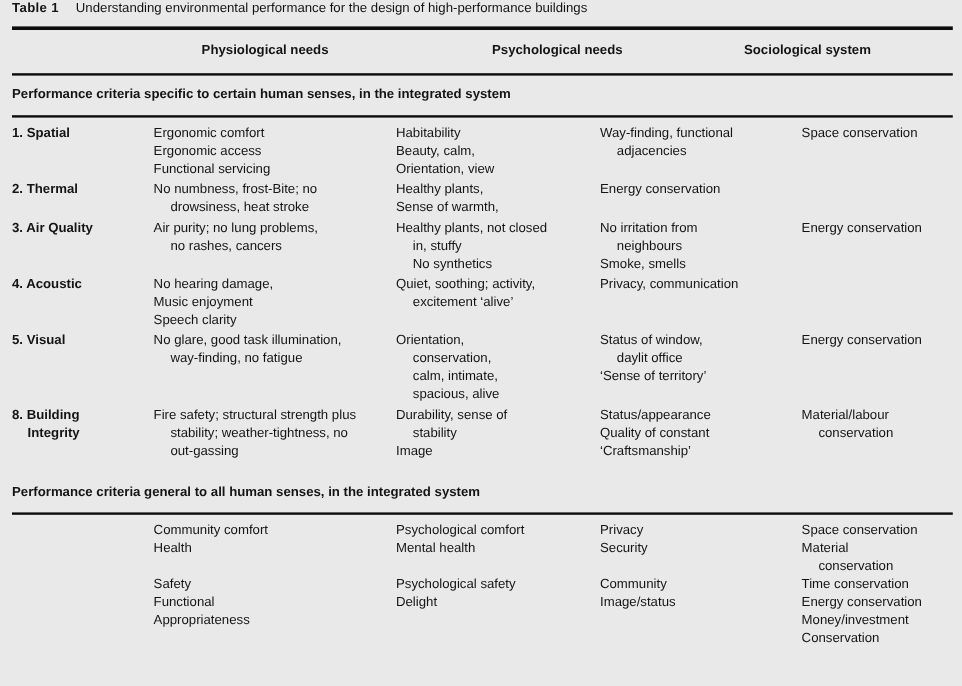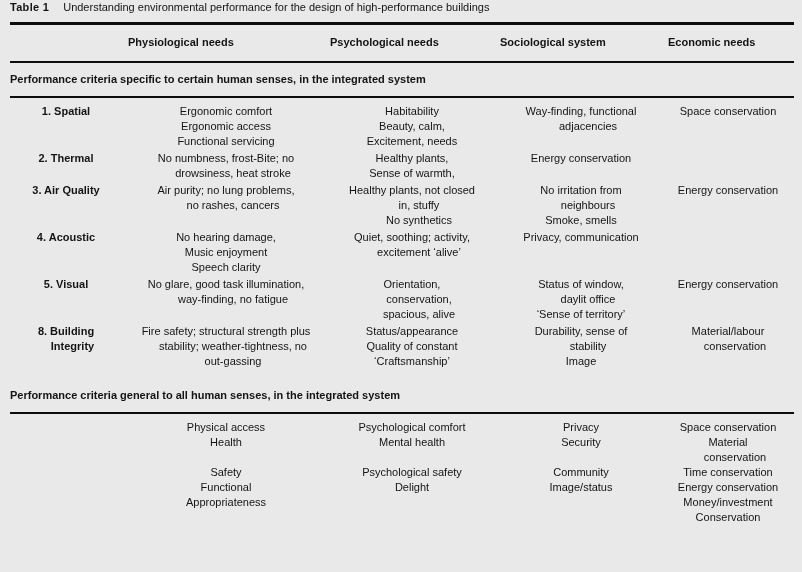--- a/index.html
+++ b/index.html
@@ -10,24 +10,24 @@
     font-family:"Liberation Sans",sans-serif;
     font-size:11px;line-height:15px;
     padding:0 8px 0 10px;
     overflow:hidden;
   }
   .caption{margin-bottom:7px;white-space:nowrap;}
   .caption .cap-label{font-weight:bold;margin-right:14px;letter-spacing:.3px;}
   .rule{background:#0d0d0d;height:3px;width:784px;}
   .rule.med{height:2px;}
   .grid{display:grid;grid-template-columns:118px 202px 170px 168px 126px;width:784px;}
-  .colhead{font-weight:bold;padding:10px 0 11px 0;}
+  .colhead{font-weight:bold;padding:10px 0 11px 0;gap:40px;}
   .sechead{font-weight:bold;padding:9px 0 9px 0;}
   .sec2head{margin-top:4px;}
-  .tbody{padding:6px 0 4px 0;text-align:center;}
+  .tbody{padding:6px 0 4px 0;}
   .trow{margin-bottom:2px;}
   .cell{padding-right:6px;}
   .cell .ln{white-space:nowrap;}
   .cell .ln.ind{padding-left:14px;}
   .label-cell{font-weight:bold;}
   .label-cell .ln.ind{padding-left:13px;}
 </style>
 </head>
 <body>
 
@@ -59,21 +59,21 @@
           <div class="ln">1. Spatial</div>
         </div>
         <div class="cell cell">
           <div class="ln">Ergonomic comfort</div>
           <div class="ln">Ergonomic access</div>
           <div class="ln">Functional servicing</div>
         </div>
         <div class="cell cell">
           <div class="ln">Habitability</div>
           <div class="ln">Beauty, calm,</div>
-          <div class="ln">Excitement, needs</div>
+          <div class="ln">Orientation, view</div>
         </div>
         <div class="cell cell">
           <div class="ln">Way-finding, functional</div>
           <div class="ln ind">adjacencies</div>
         </div>
         <div class="cell cell">
           <div class="ln">Space conservation</div>
         </div>
       </div>
       <div class="grid trow">
@@ -136,20 +136,21 @@
         <div class="cell label-cell">
           <div class="ln">5. Visual</div>
         </div>
         <div class="cell cell">
           <div class="ln">No glare, good task illumination,</div>
           <div class="ln ind">way-finding, no fatigue</div>
         </div>
         <div class="cell cell">
           <div class="ln">Orientation,</div>
           <div class="ln ind">conservation,</div>
+          <div class="ln ind">calm, intimate,</div>
           <div class="ln ind">spacious, alive</div>
         </div>
         <div class="cell cell">
           <div class="ln">Status of window,</div>
           <div class="ln ind">daylit office</div>
           <div class="ln">‘Sense of territory’</div>
         </div>
         <div class="cell cell">
           <div class="ln">Energy conservation</div>
         </div>
@@ -158,45 +159,45 @@
         <div class="cell label-cell">
           <div class="ln">8. Building</div>
           <div class="ln ind">Integrity</div>
         </div>
         <div class="cell cell">
           <div class="ln">Fire safety; structural strength plus</div>
           <div class="ln ind">stability; weather-tightness, no</div>
           <div class="ln ind">out-gassing</div>
         </div>
         <div class="cell cell">
+          <div class="ln">Durability, sense of</div>
+          <div class="ln ind">stability</div>
+          <div class="ln">Image</div>
+        </div>
+        <div class="cell cell">
           <div class="ln">Status/appearance</div>
           <div class="ln">Quality of constant</div>
           <div class="ln">‘Craftsmanship’</div>
         </div>
         <div class="cell cell">
-          <div class="ln">Durability, sense of</div>
-          <div class="ln ind">stability</div>
-          <div class="ln">Image</div>
-        </div>
-        <div class="cell cell">
           <div class="ln">Material/labour</div>
           <div class="ln ind">conservation</div>
         </div>
       </div>
     </div>
 
   <div class="sechead sec2head">Performance criteria general to all human senses, in the integrated system</div>
 
   <div class="rule med"></div>
 
   <div class="tbody" id="section2-body">
       <div class="grid trow">
         <div class="cell label-cell"></div>
         <div class="cell cell">
-          <div class="ln">Physical access</div>
+          <div class="ln">Community comfort</div>
           <div class="ln">Health</div>
           <div class="ln">&nbsp;</div>
           <div class="ln">Safety</div>
           <div class="ln">Functional</div>
           <div class="ln">Appropriateness</div>
         </div>
         <div class="cell cell">
           <div class="ln">Psychological comfort</div>
           <div class="ln">Mental health</div>
           <div class="ln">&nbsp;</div>

